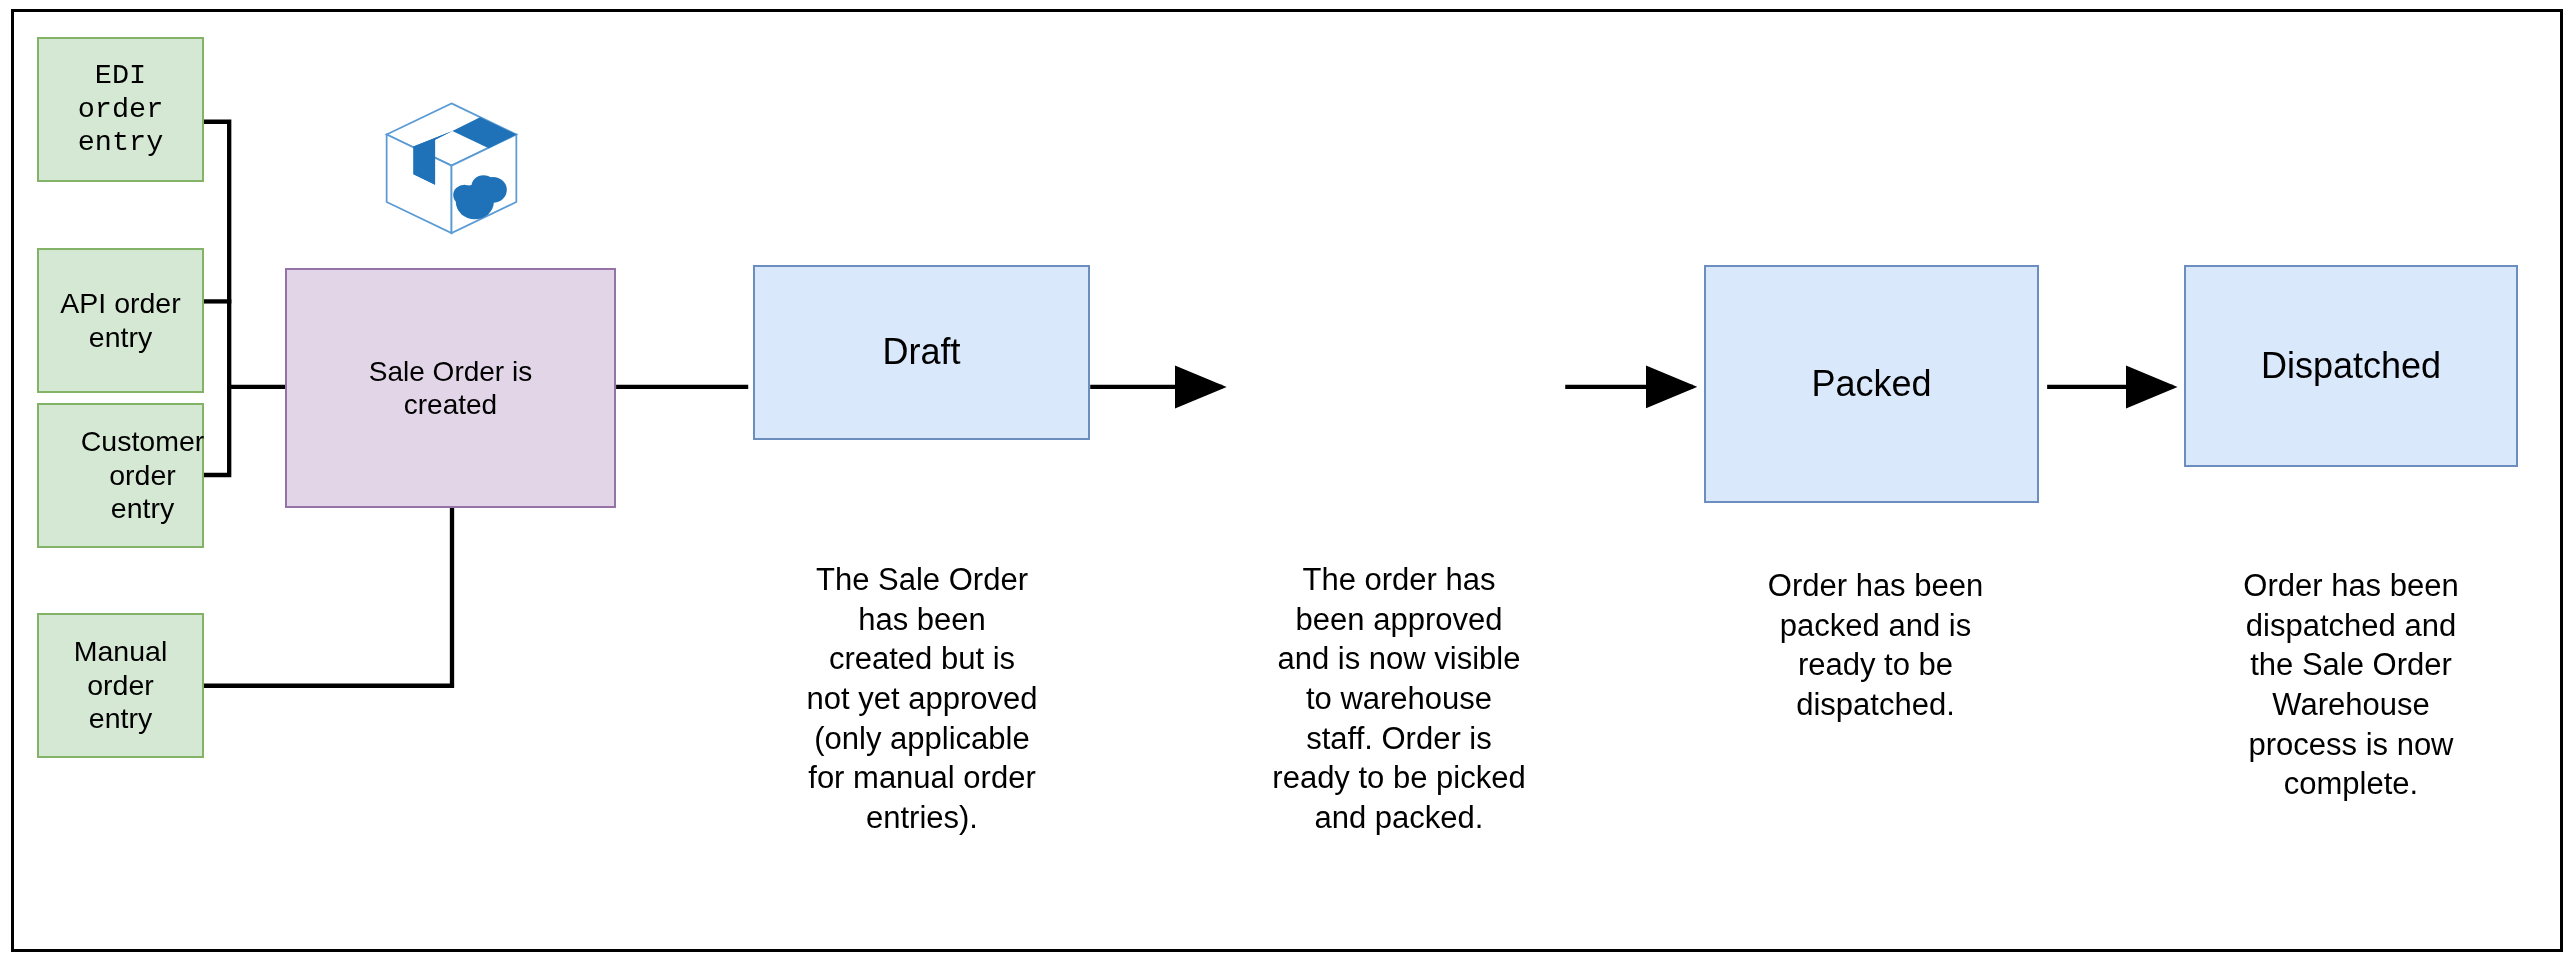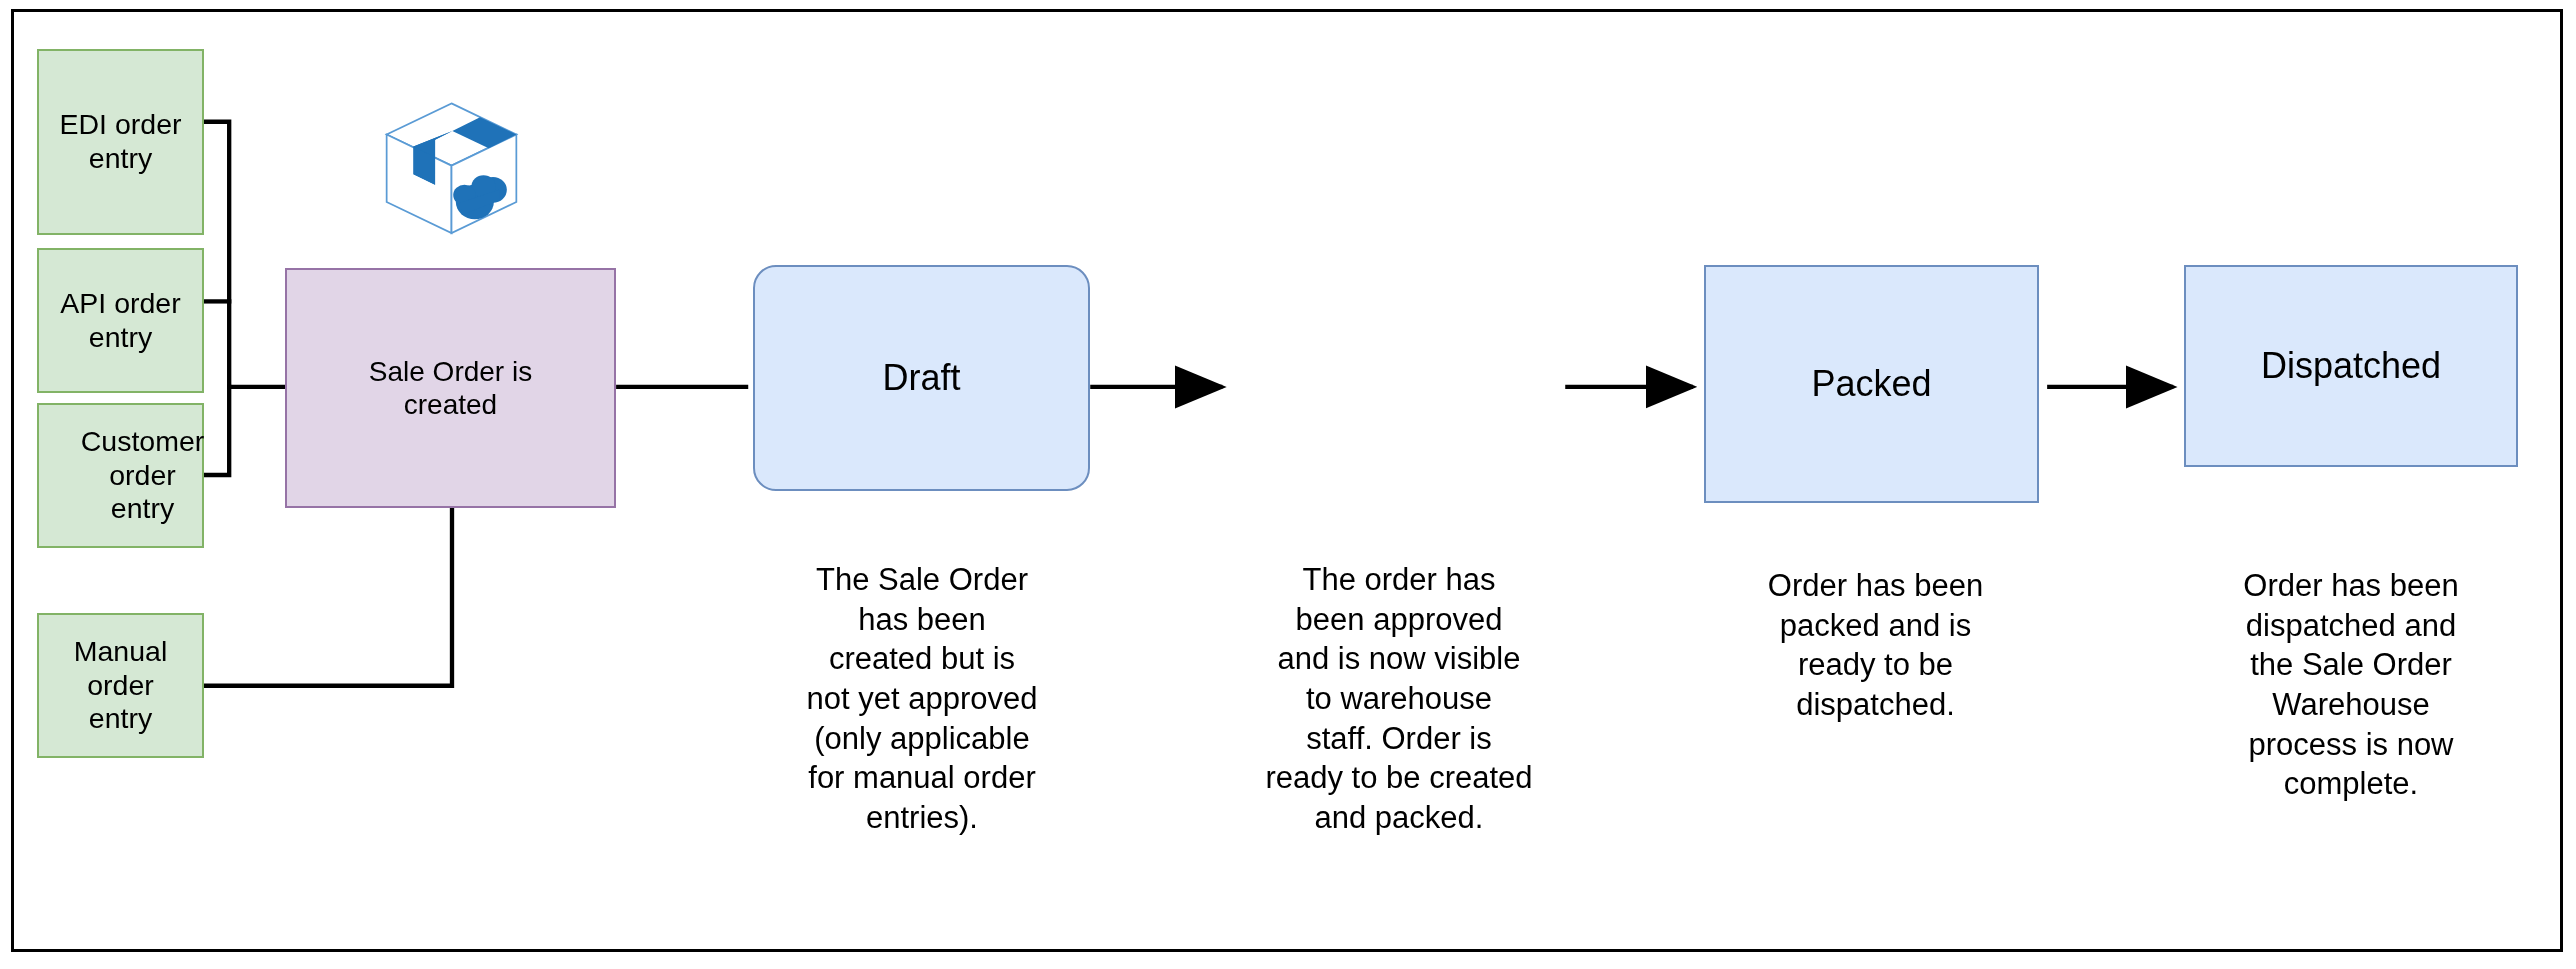--- a/index.html
+++ b/index.html
@@ -139,21 +139,21 @@
 
     <g fill="#1f72b8">
       <ellipse cx="112" cy="126" rx="22" ry="20"></ellipse>
       <ellipse cx="133" cy="112" rx="16" ry="15"></ellipse>
       <ellipse cx="122" cy="108" rx="14" ry="13"></ellipse>
       <ellipse cx="100" cy="118" rx="13" ry="12"></ellipse>
       <path d="M92,128 L140,112 L140,124 L100,140 Z"></path>
     </g>
   </svg>
 
-  <div class="node node-green" style="left:37px; top:49px; width:167px; height:186px;">
+  <div class="node node-green" style="left:37px; top:37px; width:167px; height:145px;font-family:Liberation Mono, monospace;">
     <span class="node-label">EDI order
 entry</span>
   </div>
 
   <div class="node node-green" style="left:37px; top:229px; width:167px; height:145px;margin-top:19px;">
     <span class="node-label">API order
 entry</span>
   </div>
 
   <div class="node node-green" style="left:37px; top:403px; width:167px; height:145px;padding-left:44px;">
@@ -166,37 +166,37 @@
     <span class="node-label">Manual
 order
 entry</span>
   </div>
 
   <div class="node node-purple" style="left:285px; top:268px; width:331px; height:240px;">
     <span class="node-label">Sale Order is
 created</span>
   </div>
 
-  <div class="node node-blue" style="left:753px; top:265px; width:337px; height:226px;border-radius:23px;">
+  <div class="node node-blue" style="left:753px; top:265px; width:337px; height:175px;">
     <span class="node-label">Draft</span>
   </div>
   <div class="desc" style="left:745px; top:560px; width:354px;">The Sale Order
 has been
 created but is
 not yet approved
 (only applicable
 for manual order
 entries).</div>
 
   <div class="desc" style="left:1216px; top:560px; width:366px;">The order has
 been approved
 and is now visible
 to warehouse
 staff. Order is
-ready to be created
+ready to be picked
 and packed.</div>
 
   <div class="node node-blue" style="left:1704px; top:265px; width:335px; height:238px;">
     <span class="node-label">Packed</span>
   </div>
   <div class="desc" style="left:1695px; top:566px; width:361px;">Order has been
 packed and is
 ready to be
 dispatched.</div>
 

